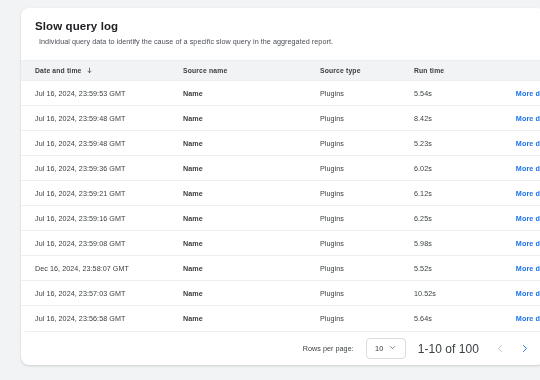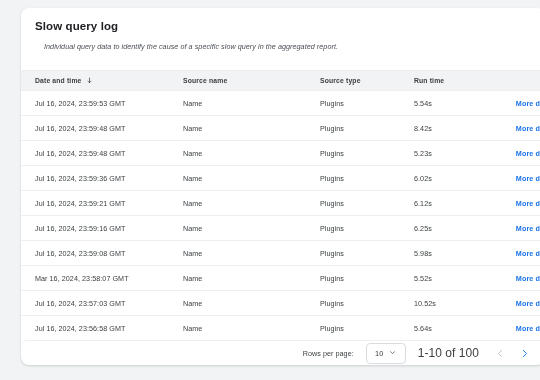--- a/index.html
+++ b/index.html
@@ -35,24 +35,23 @@
     font-size: 11.5px;
     font-weight: bold;
     color: #202124;
     letter-spacing: 0.1px;
     margin: 0 0 3px 0;
     line-height: 14px;
   }
   .card-desc {
     font-size: 7.2px;
     color: #4a4f55;
-    margin: 9px;
+    margin: 4px;
     line-height: 10px;
     letter-spacing: 0.05px;
-    font-style: italic;
   }
   .toolbar {
     height: 24px;
     display: flex;
     align-items: center;
     padding: 0 14px;
     border-bottom: 1px solid #eceff1;
   }
   .filter-btn {
     display: inline-flex;
@@ -89,21 +88,21 @@
     font-size: 7.2px;
     color: #3c4043;
     height: 24px;
     padding: 0;
     border-top: 1px solid #edeff1;
     vertical-align: middle;
     letter-spacing: 0.05px;
     white-space: nowrap;
   }
   .c-date   { width: 148px; padding-left: 14px !important; }
-  .c-source { width: 137px; }
+  .c-source { width: 137px; font-weight: bold; }
   .c-type   { width: 94px; margin-top: 16px; }
   .c-run    { width: 80px; }
   .c-action { width: 65px; text-align: right; padding-right: 14px !important; }
   th.c-date { padding-left: 14px !important; }
   th.c-action { padding-right: 14px !important; }
   .sort-wrap {
     display: inline-flex;
     align-items: center;
     gap: 4px;
     cursor: pointer;
@@ -248,21 +247,21 @@
             <td class="c-action"><a class="details-link">More details</a></td>
           </tr>
           <tr>
             <td class="c-date">Jul 16, 2024, 23:59:08 GMT</td>
             <td class="c-source">Name</td>
             <td class="c-type">Plugins</td>
             <td class="c-run">5.98s</td>
             <td class="c-action"><a class="details-link">More details</a></td>
           </tr>
           <tr>
-            <td class="c-date">Mar 16, 2024, 23:58:07 GMT</td>
+            <td class="c-date">Dec 16, 2024, 23:58:07 GMT</td>
             <td class="c-source">Name</td>
             <td class="c-type">Plugins</td>
             <td class="c-run">5.52s</td>
             <td class="c-action"><a class="details-link">More details</a></td>
           </tr>
           <tr>
             <td class="c-date">Jul 16, 2024, 23:57:03 GMT</td>
             <td class="c-source">Name</td>
             <td class="c-type">Plugins</td>
             <td class="c-run">10.52s</td>

